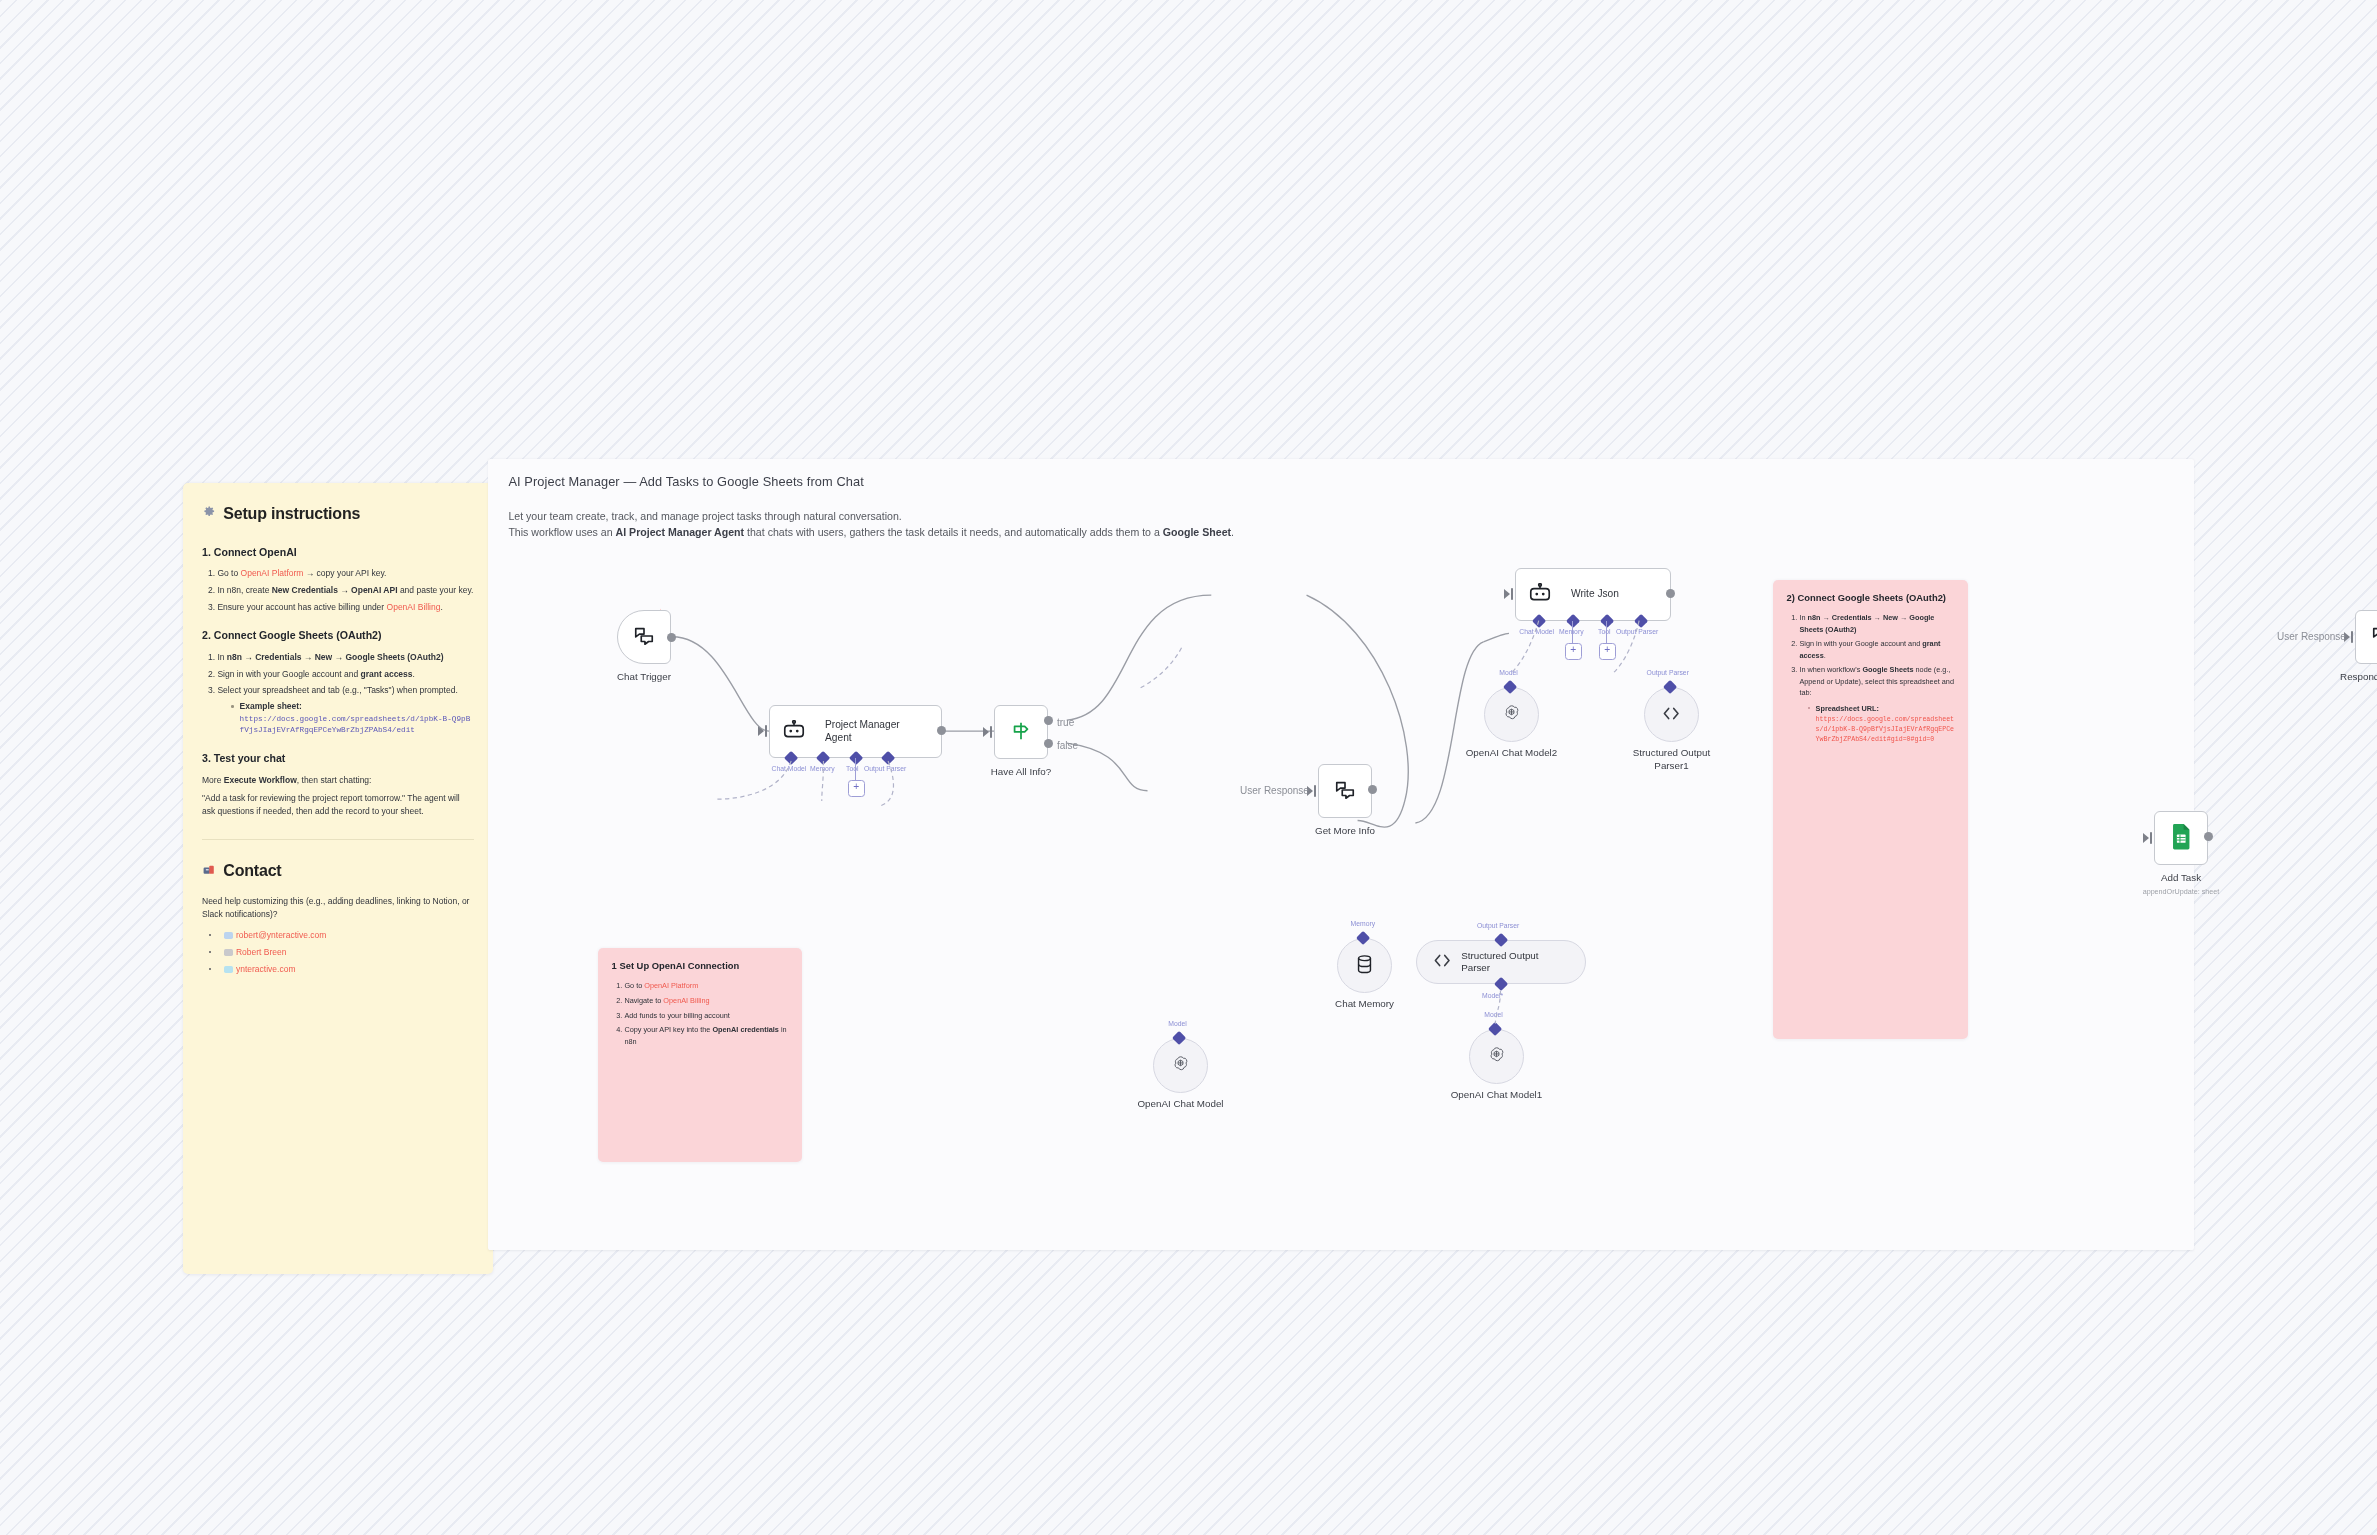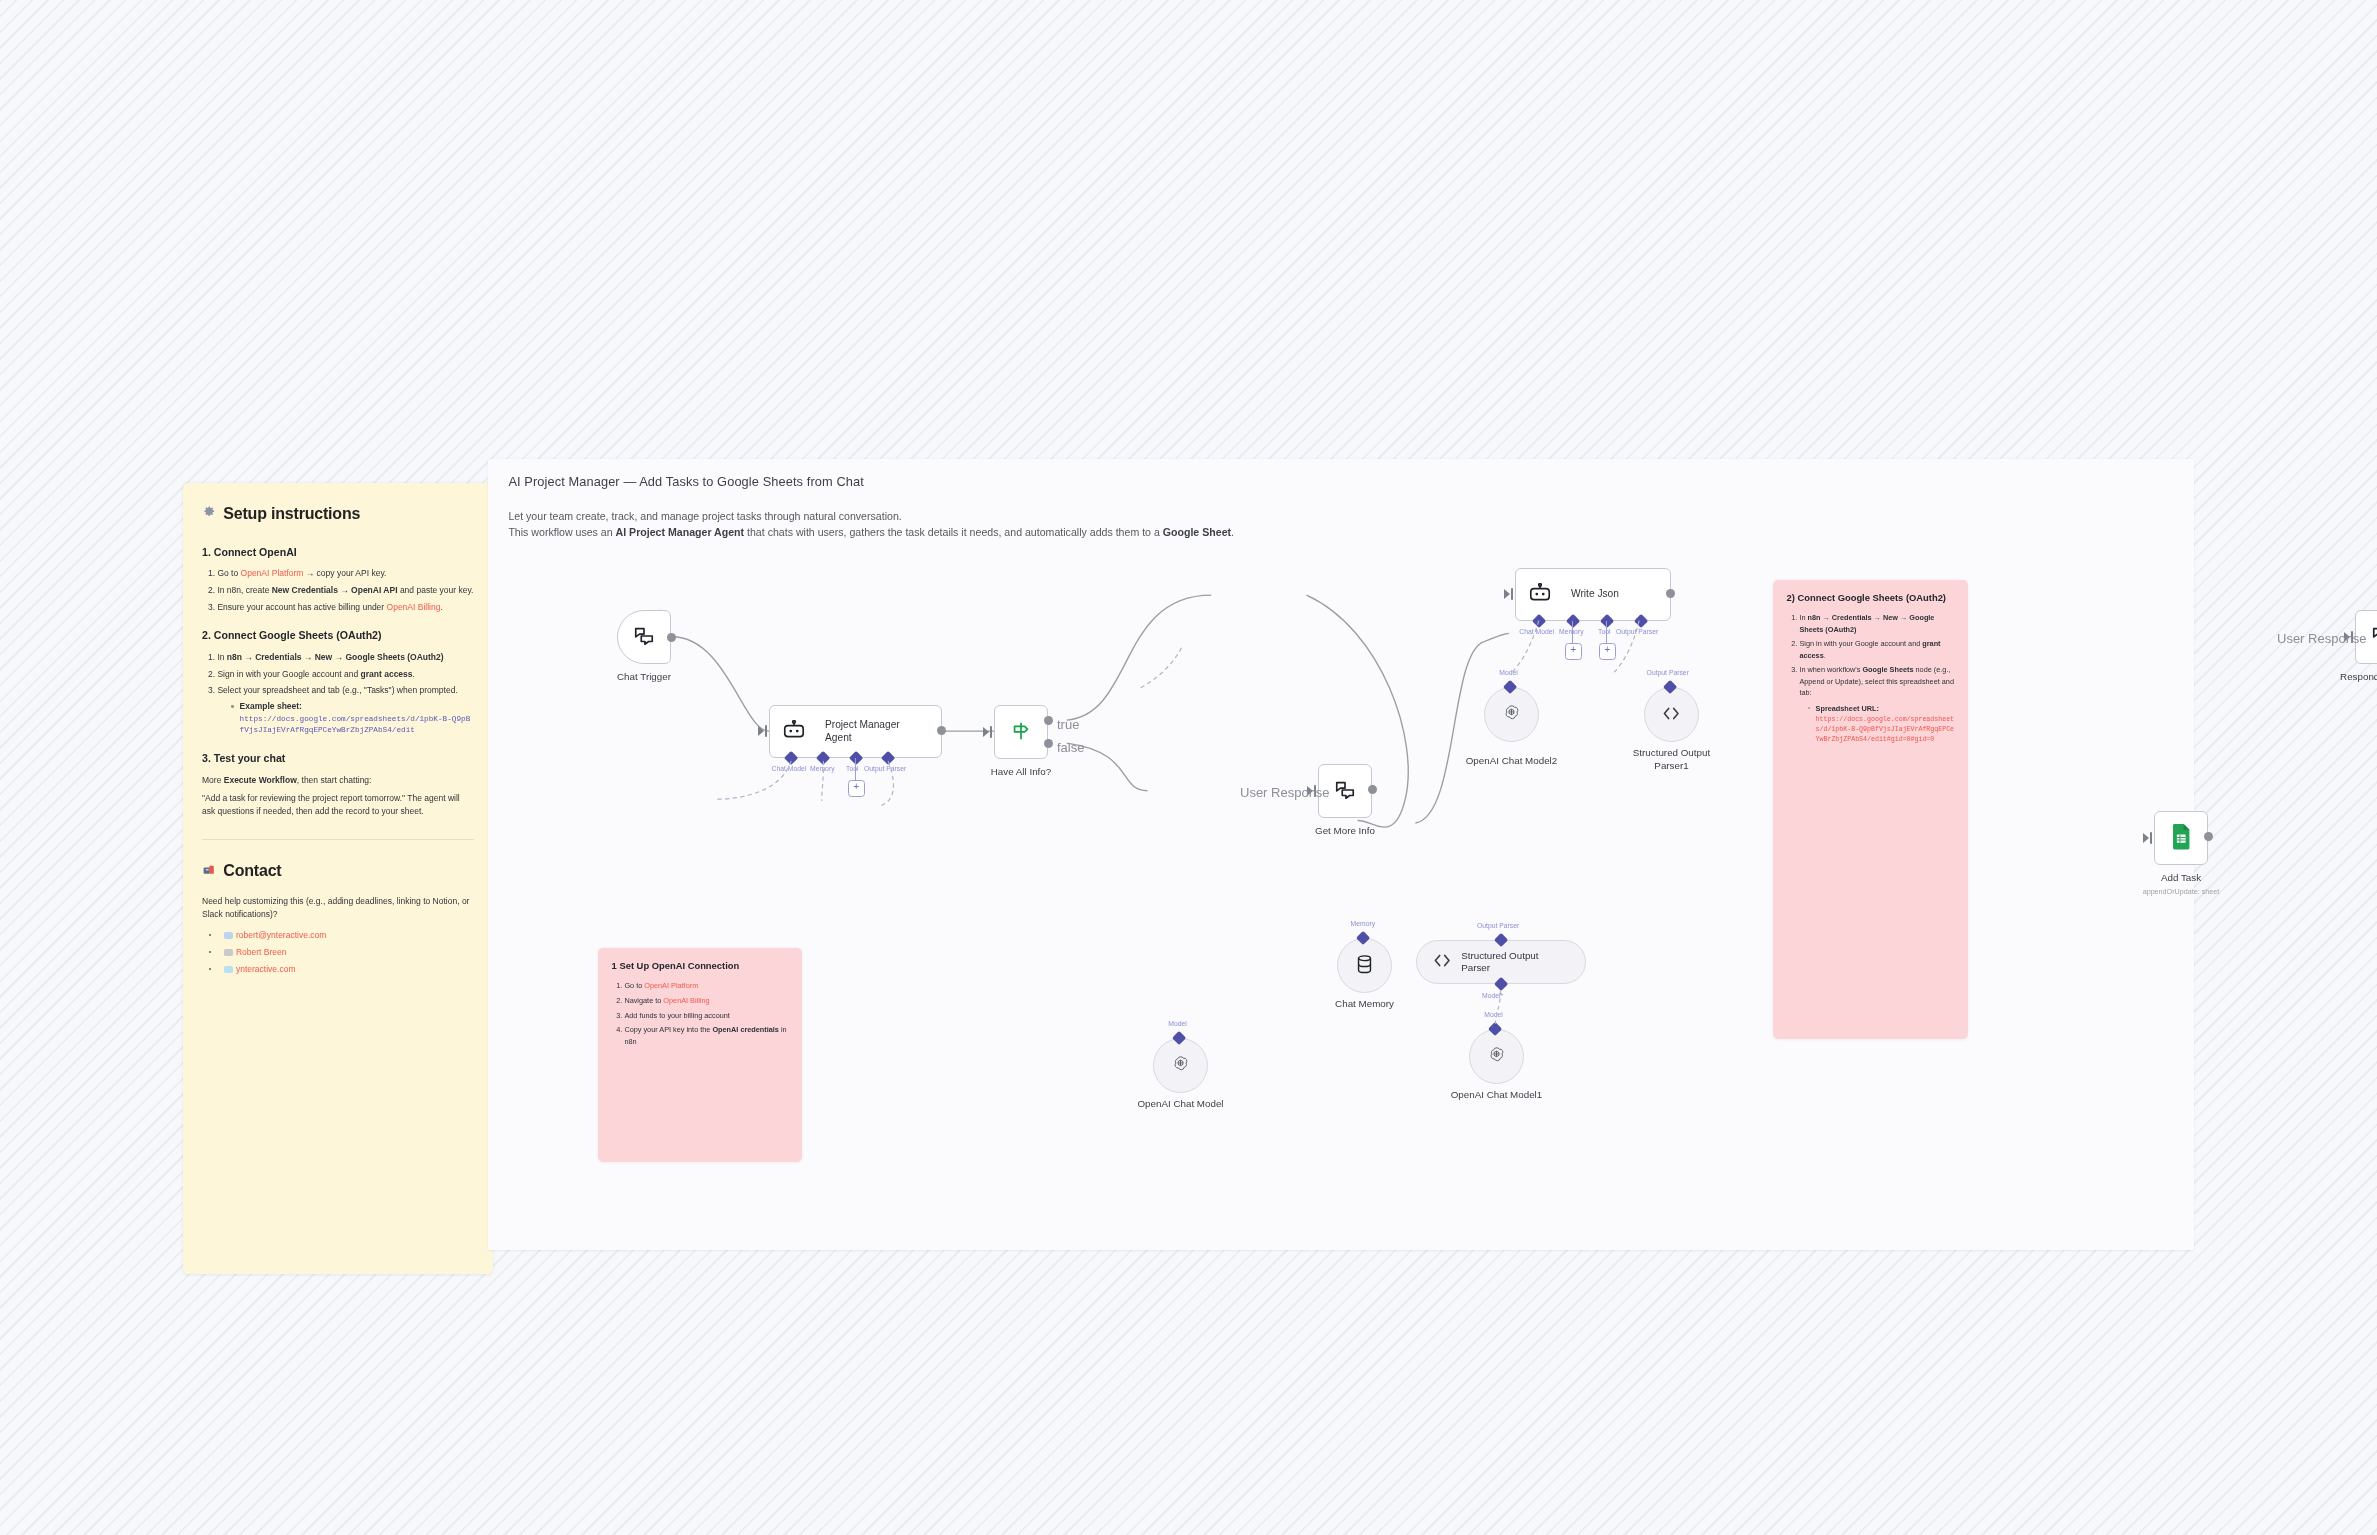--- a/index.html
+++ b/index.html
@@ -91,21 +91,21 @@
   .dot{position:absolute;width:9.4px;height:9.4px;border-radius:50%;background:#8e9199;}
   .inarrow{position:absolute;width:0;height:0;border-top:5.1px solid transparent;border-bottom:5.1px solid transparent;border-left:6.8px solid #7d8089;}
   .inbar{position:absolute;width:2.6px;height:12px;background:#7d8089;border-radius:0.9px;}
   .diamond{position:absolute;width:10.2px;height:10.2px;background:#4f4fa8;transform:rotate(45deg);border-radius:1.7px;}
   .plusbox{
     position:absolute;width:14.5px;height:14.5px;border:0.9px solid #9e9ed6;border-radius:3.4px;
     background:#fff;color:#6f6fc4;font-size:10.2px;line-height:12.8px;text-align:center;
   }
   .plink{position:absolute;width:1.3px;background:#9e9ed6;}
   .portlbl{position:absolute;font-size:6.8px;color:#8c8fd4;white-space:nowrap;}
-  .edgelbl{position:absolute;font-size:13px;color:#8b8e96;white-space:nowrap;}
+  .edgelbl{position:absolute;font-size:10px;color:#8b8e96;white-space:nowrap;}
   svg.edges{position:absolute;left:0;top:0;width:1706px;height:791px;overflow:visible;pointer-events:none;}
   .spark{position:absolute;color:#ff6b5e;font-size:12.8px;line-height:1;}
 </style>
 </head>
 <body>
 
 <div class="sticky sticky-yellow">
   <div class="sy-inner">
     <div class="sy-h1">
       <span>
@@ -327,21 +327,21 @@
       <span>
         <svg width="21" height="21" viewBox="0 0 24 24" fill="none" stroke="#5a5d66" stroke-width="1.1">
             <path d="M12 3.2a3.3 3.3 0 00-3.1 2.2 3.3 3.3 0 00-2.2 5 3.3 3.3 0 003.1 5.5 3.3 3.3 0 006.3-.6 3.3 3.3 0 002.2-5 3.3 3.3 0 00-3.1-5.5A3.3 3.3 0 0012 3.2z"></path>
             <path d="M9.2 8.6l2.8-1.6 2.8 1.6v3.2L12 13.4l-2.8-1.6V8.6z"></path>
             <path d="M12 7v6.4M9.2 10.2h5.6"></path>
           </svg>
       </span>
     </div>
     <div class="diamond" style="left:21px;top:-5.1px;"></div>
     <div class="portlbl" style="left:15.3px;top:-18px;">Model</div>
-    <div class="nlabel" style="top:68px;">OpenAI Chat Model2</div>
+    <div class="nlabel" style="top:60px;">OpenAI Chat Model2</div>
   </div>
 
   <div class="node" style="left:1156px;top:228px;">
     <div class="circle-node">
       <span>
         <svg width="20.4" height="17" viewBox="0 0 24 20" fill="none" stroke="#3a3d45" stroke-width="1.9" stroke-linecap="round" stroke-linejoin="round">
             <path d="M9 4L4 10l5 6"></path>
             <path d="M15 4l5 6-5 6"></path>
           </svg>
       </span>

